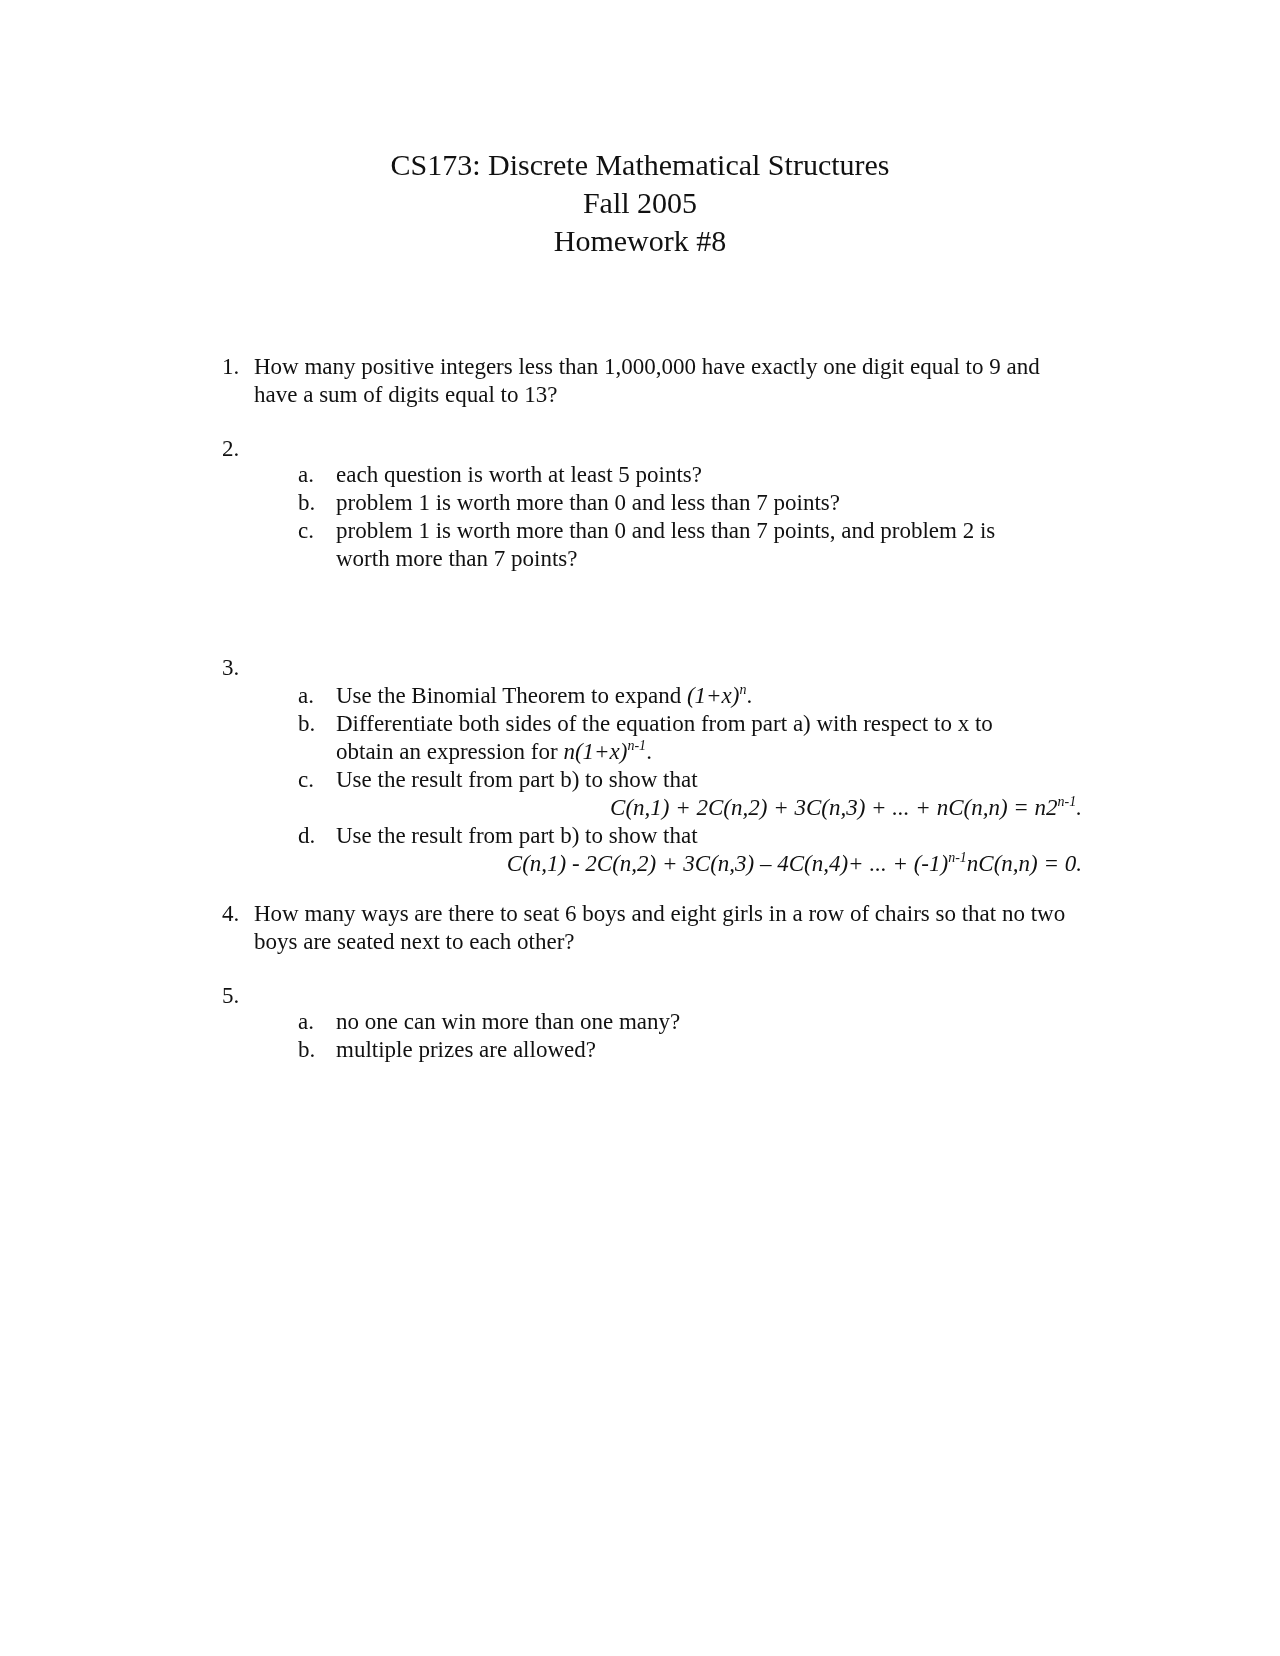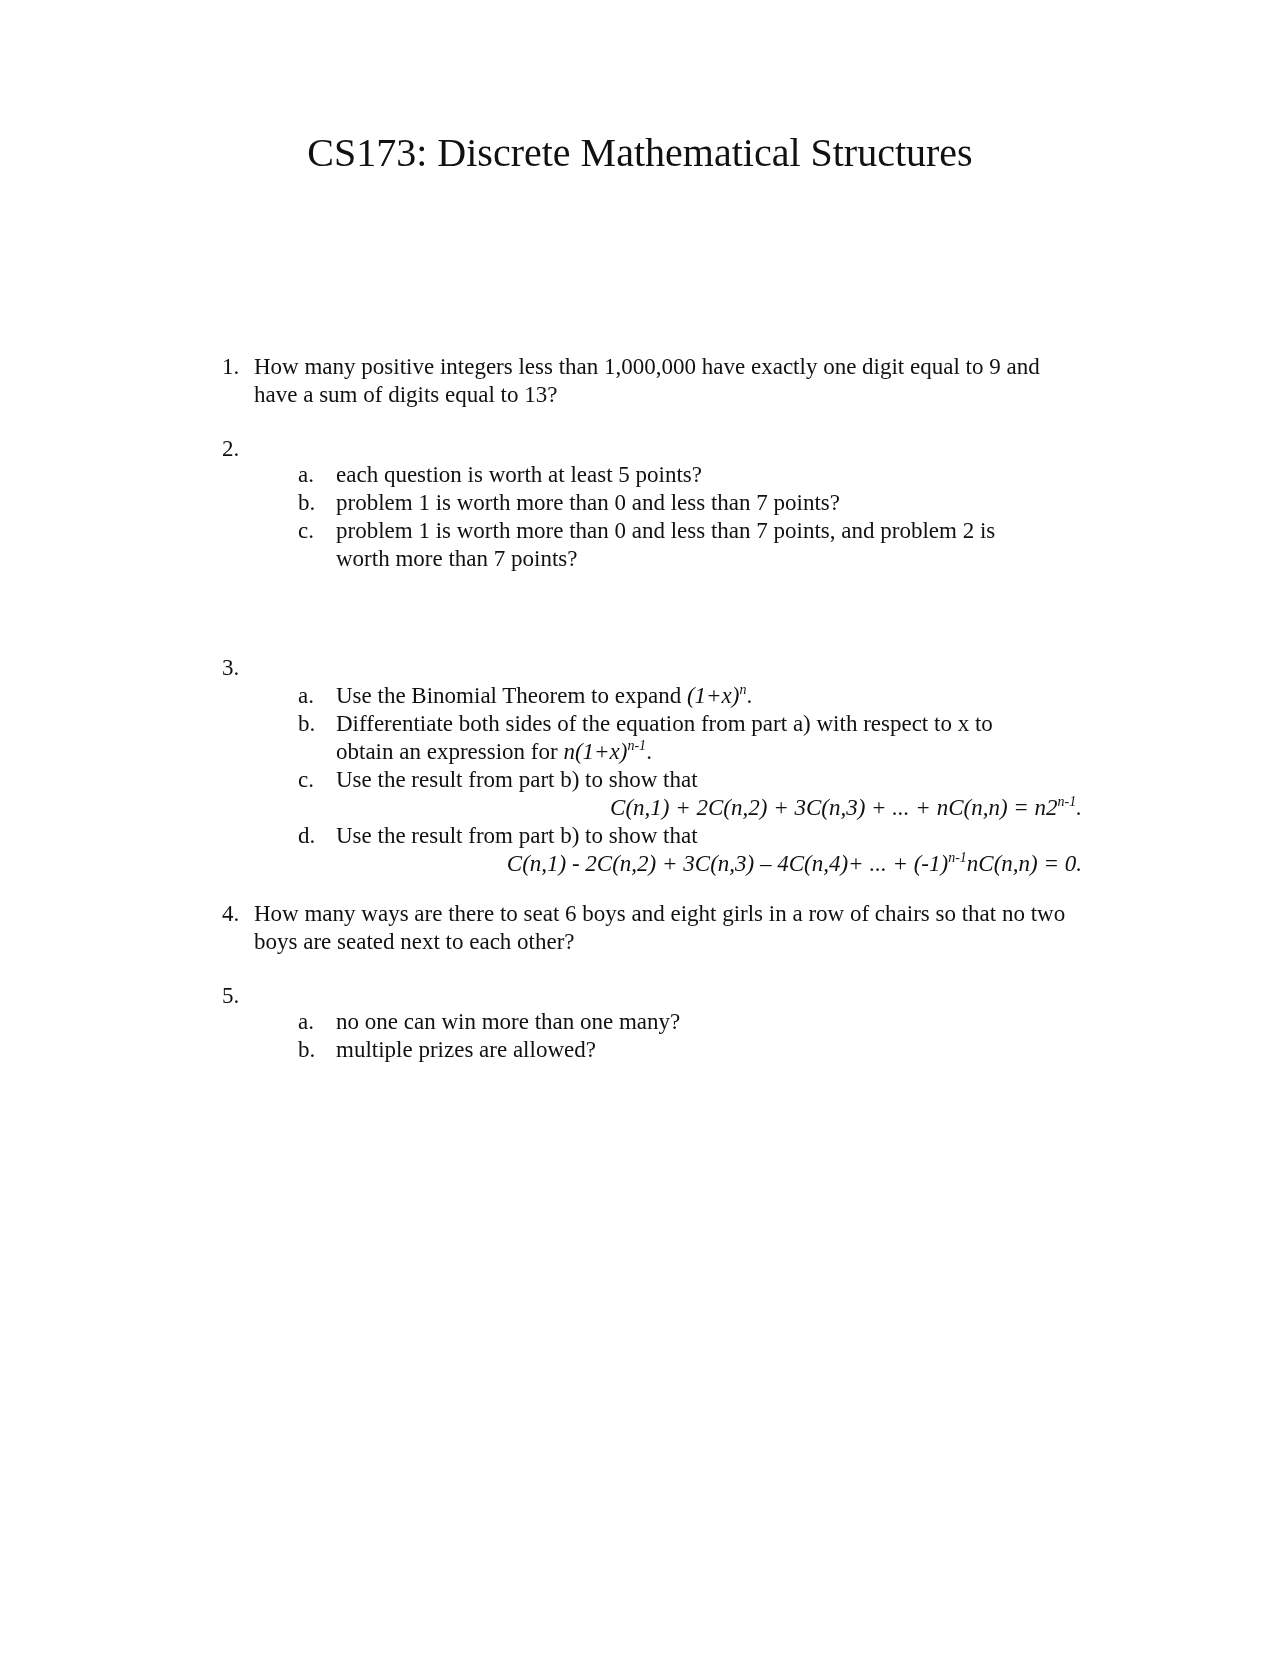--- a/index.html
+++ b/index.html
@@ -1,35 +1,37 @@
 <!DOCTYPE html>
 <html><head>
 <meta charset="utf-8">
 <style>
   html, body { margin:0; padding:0; background:#ffffff; }
   body { width:1280px; height:1656px; position:relative; overflow:hidden;
          font-family:"Liberation Serif", "DejaVu Serif", serif; color:#111; }
-  .header { position:absolute; top:134px; left:0; width:1280px; text-align:center;
-            font-size:40px; line-height:38px; }
+  .header { position:absolute; top:146px; left:0; width:1280px; text-align:center;
+            font-size:30px; line-height:38px; }
   .header div { margin:0; }
   .q { position:absolute; left:222px; width:860px; font-size:23px; line-height:28px; }
   .q .num { position:absolute; left:0; top:0; }
   .q .body { margin-left:32px; }
   .sub { position:relative; margin-left:76px; font-size:23px; line-height:28px; }
   .sub .lbl { position:absolute; left:0; top:0; }
   .sub .txt { margin-left:38px; }
   .formula { font-style:italic; margin-left:56px;text-align:right; }
   i { }
   sup { font-size:14px; font-style:italic; vertical-align:super; line-height:0; }
 </style>
 </head>
 <body>
 
 <div class="header">
   <div>CS173: Discrete Mathematical Structures</div>
+  <div>Fall 2005</div>
+  <div>Homework #8</div>
 </div>
 
 <div class="q" style="top:353px;">
   <span class="num">1.</span>
   <div class="body">How many positive integers less than 1,000,000 have exactly one digit equal to 9 and have a sum of digits equal to 13?</div>
 </div>
 
 <div class="q" style="top:435px;">
   <span class="num">2.</span>
   <div style="height:26px"></div>

